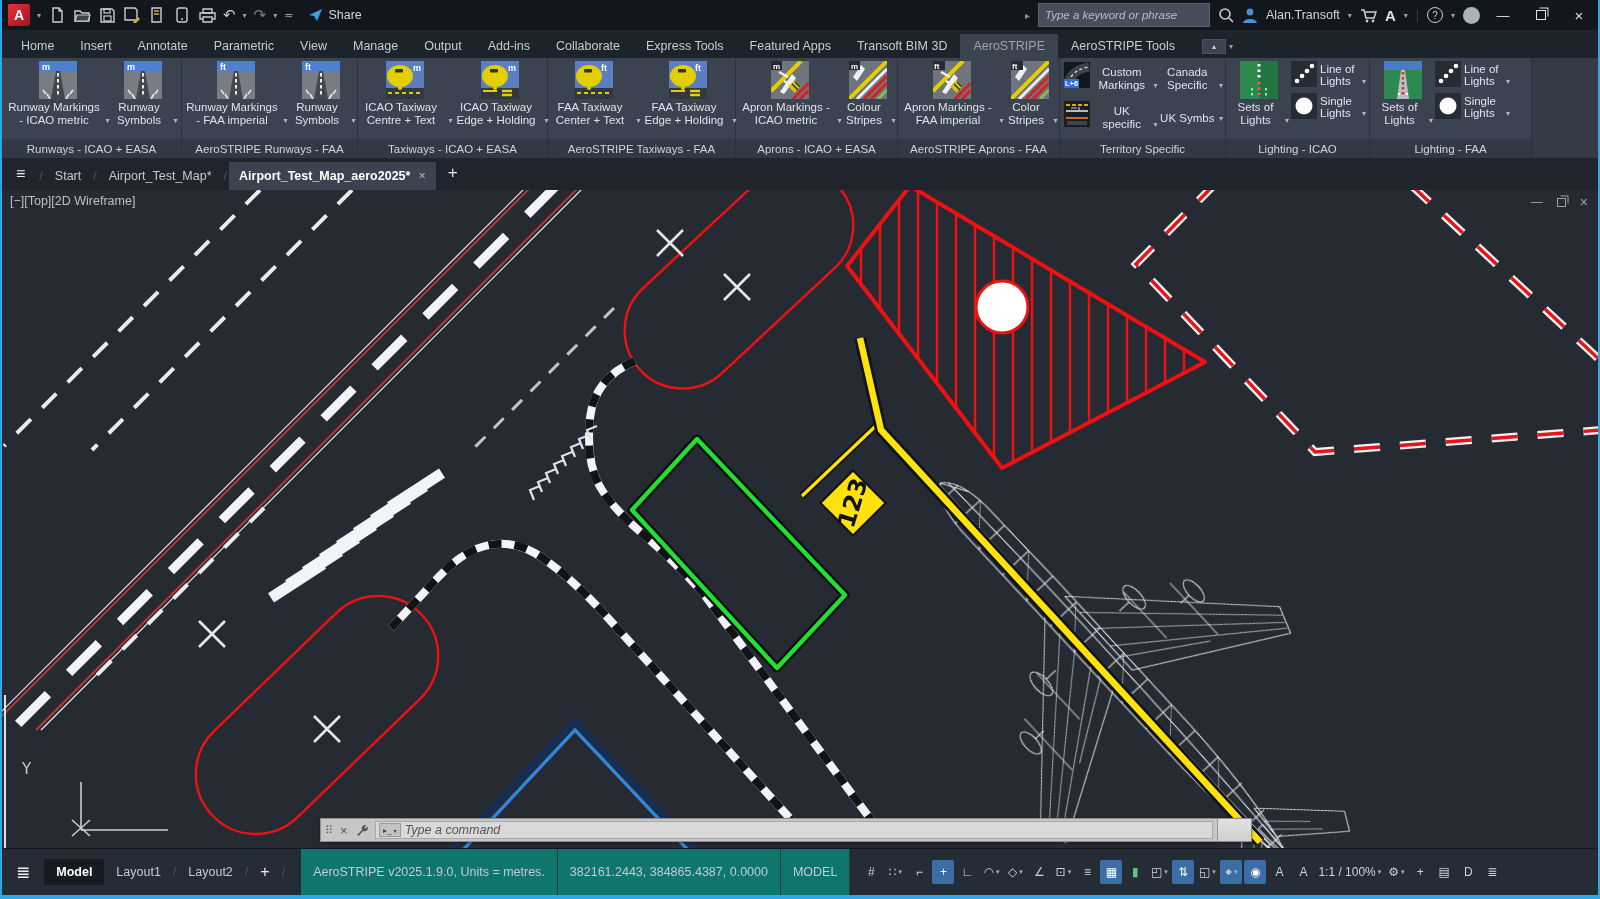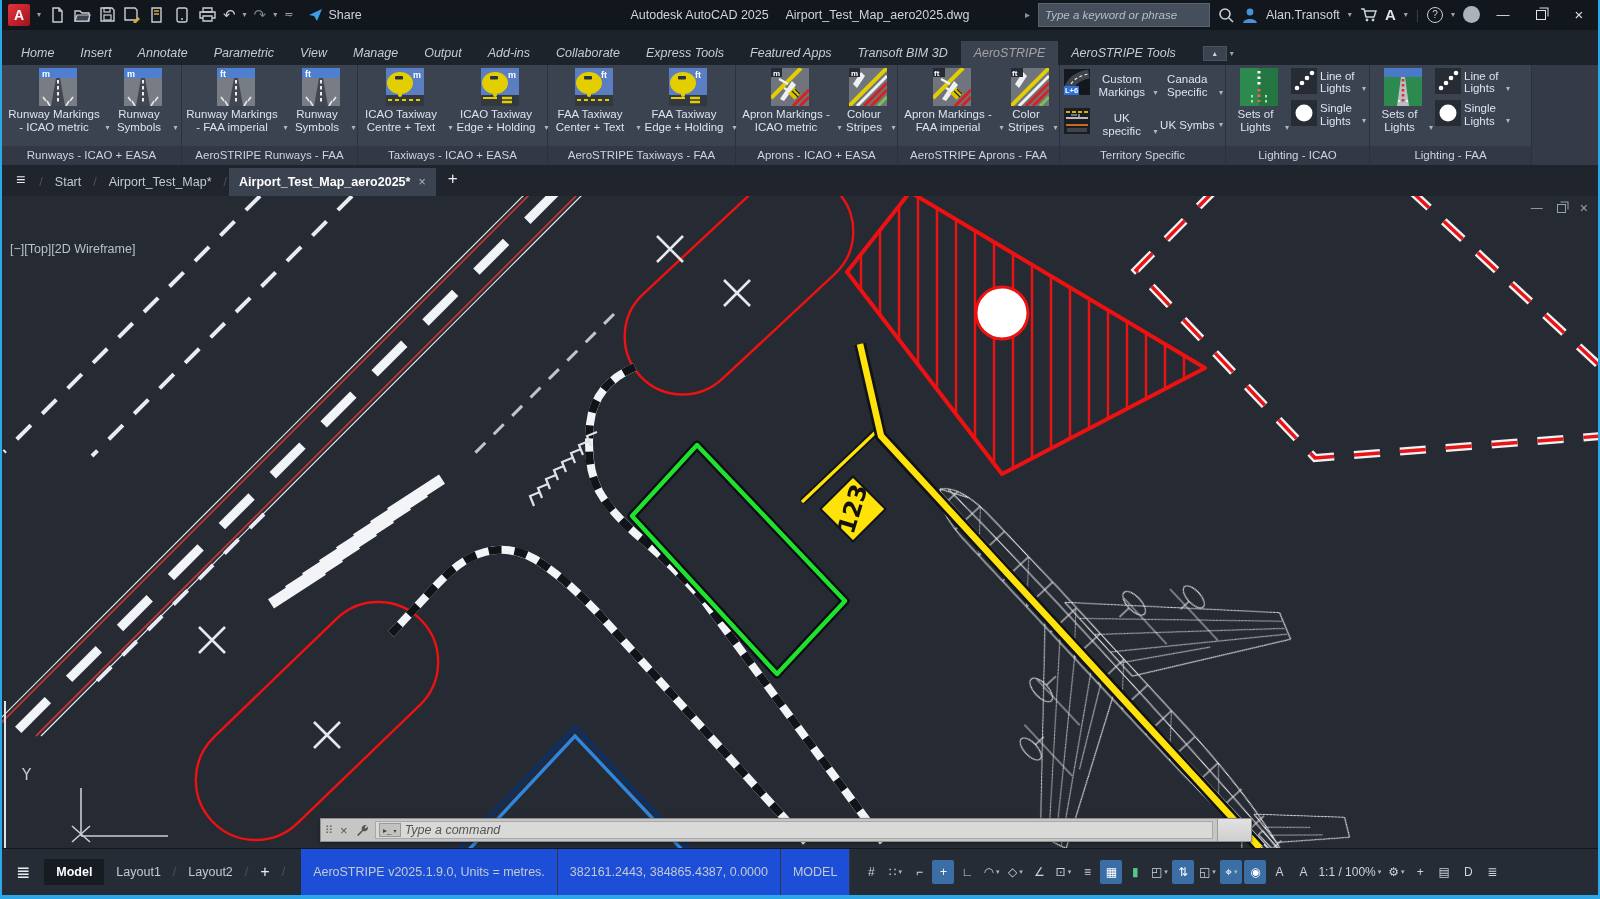--- a/index.html
+++ b/index.html
@@ -19,21 +19,21 @@
   .title-center { position:absolute; left:0; right:0; text-align:center; pointer-events:none; }
   .tb-right { margin-left:auto; display:flex; align-items:center; gap:8px; padding-right:4px; }
   .searchbox { width:172px; height:24px; background:#454e5b; border:1px solid #5a6270; color:#e6eaf0; font-style:italic; font-size:11.5px; padding:0 6px; }
   .searchbox::placeholder { color:#b7bec8; font-style:italic; }
   .helpcirc { width:16px; height:16px; border:1.5px solid #c9cfd8; border-radius:50%; font-size:10px; display:flex; align-items:center; justify-content:center; color:#c9cfd8; }
   .graycirc { width:17px; height:17px; border-radius:50%; background:#aab2bc; }
   .winbtn { width:30px; height:24px; display:flex; align-items:center; justify-content:center; color:#dfe3e8; font-size:13px; }
   .restore-glyph { width:10px; height:10px; border:1.5px solid #dfe3e8; box-shadow:2px -2px 0 -0.5px #12161d, 3px -3px 0 -0.5px #dfe3e8; }
 
   
-  .tabsrow { height:36px; background:#1d232b; display:flex; align-items:flex-end; padding-left:6px;font-style:italic; }
+  .tabsrow { height:28px; background:#1d232b; display:flex; align-items:flex-end; padding-left:6px; }
   .rtab { padding:5px 13px; font-size:12.5px; color:#c6ccd6; white-space:nowrap; }
   .rtab.active { background:#3b4350; color:#a3a3a3; }
   .ribbon-min { margin-left:14px; margin-bottom:4px; display:flex; align-items:center; gap:3px; }
   .ribbon-min .box { width:24px; height:15px; background:#3b4350; color:#cfd5dd; font-size:8px; display:flex; align-items:center; justify-content:center; border:1px solid #4a5260; }
 
   
   .ribbon { height:100px; background:#3b4350; display:flex; }
   .panel { display:flex; flex-direction:column; border-right:1px solid #2c323d; }
   .pbody { flex:1; display:flex; align-items:flex-start; justify-content:center; gap:2px; padding-top:3px; }
   .bigbtn { display:flex; flex-direction:column; align-items:center; text-align:center; color:#dde3ec; font-size:11.5px; line-height:1.12; cursor:default; }
@@ -55,41 +55,41 @@
   .ftabs { height:32px; background:#20252d; display:flex; align-items:flex-end; color:#c3cad4; font-size:12.5px; }
   .fmenu { padding:0 12px 7px 14px; color:#e8ecf2; font-size:16px; }
   .fsep { color:#4a525e; padding:0 2px 7px 2px; }
   .ftab { padding:7px 10px; white-space:nowrap; }
   .ftab.active { background:#3b4350; color:#fff; font-weight:bold; display:flex; gap:8px; align-items:center; }
   .ftab .x { font-weight:normal; color:#aeb6c0; }
   .fplus { padding:3px 12px 7px 12px; font-size:17px; color:#e8ecf2; }
 
   
   .canvas-wrap { height:658px; position:relative; background:#262b33; overflow:hidden; }
-  .vplabel { position:absolute; left:8px; top:4px; color:#b9c0ca; font-size:12.5px; z-index:5;margin-top:42px; }
+  .vplabel { position:absolute; left:8px; top:4px; color:#b9c0ca; font-size:12.5px; z-index:5; }
   .vpwin { position:absolute; right:10px; top:4px; display:flex; gap:14px; color:#9aa3ad; font-size:12px; z-index:5; align-items:center; }
   .vp-restore { width:9px; height:9px; border:1.5px solid #9aa3ad; box-shadow:2px -2px 0 -0.5px #262b33,3px -3px 0 -0.5px #9aa3ad; }
 
   .cmdbar { position:absolute; left:318px; bottom:6px; width:932px; height:24px; background:#c6c6c6; border:1px solid #8f8f8f; display:flex; align-items:center; z-index:6; box-shadow:0 1px 3px rgba(0,0,0,.4); }
   .cmd-grip { color:#666; font-size:11px; padding:0 3px 0 4px; letter-spacing:-1px; }
   .cmd-x { color:#555; font-size:13px; padding:0 5px; }
   .cmd-wrench { padding:0 6px 0 2px; display:flex; }
   .cmd-field { flex:1; height:18px; background:#d9d9d9; border:1px solid #a8a8a8; display:flex; align-items:center; margin-right:38px; }
   .cmd-chip { width:22px; height:14px; background:#c2c2c2; border:1px solid #9a9a9a; margin:0 4px 0 3px; font-size:8px; color:#444; display:flex; align-items:center; justify-content:center; gap:2px; }
   .cmd-text { font-style:italic; color:#555; font-size:12.5px; }
   .cmd-cap { position:absolute; right:0; top:0; bottom:0; width:34px; background:linear-gradient(#e2e2e2,#cfcfcf); border-left:1px solid #9a9a9a; }
 
   
   .statusbar { height:47px; background:#262c35; border-top:1px solid #12161d; display:flex; align-items:center; color:#c3cad4; font-size:12.5px; }
   .sb-menu { color:#e8ecf2; font-size:17px; padding:0 14px; }
   .mtab { padding:6px 12px; }
   .mtab.active { background:#171c23; color:#fff; font-weight:bold; }
   .msep { color:#4a5260; }
   .mplus { font-size:16px; padding:0 12px; color:#e8ecf2; }
-  .sb-box { background:#1d4ed8; align-self:stretch; display:flex; align-items:center; padding:0 12px; white-space:nowrap; }
+  .sb-box { background:#0f766e; align-self:stretch; display:flex; align-items:center; padding:0 12px; white-space:nowrap; }
   .sb-box.coords { border-left:1px solid #313845; }
   .sb-box.mode { border-left:1px solid #313845; border-right:1px solid #313845; }
   .sic-strip { display:flex; align-items:center; gap:2px; margin-left:10px; }
   .sic { height:24px; min-width:22px; padding:0 2px; display:flex; align-items:center; justify-content:center; font-size:12px; color:#ccd3dc; border-radius:2px; }
   .sic.on { background:#3a6ea5; color:#fff; }
   .sic.green { color:#57c785; }
   .sic .sdd { font-size:7px; color:#aeb6c0; margin-left:2px; }
   .sic.txt { font-size:12px; white-space:nowrap; }
   .bottom-blue { height:4px; background:#2da7e8; }
 </style>
@@ -150,25 +150,20 @@
         <span class="ddt">▾</span>
       <span style="color:#7a828c;font-size:15px;">↷</span>
         <span class="ddt">▾</span>
       <span class="ddt" style="font-size:11px;">≂</span>
       <span class="share">
         <svg width="15" height="14">
             <path d="M1,7 L14,1 L9,13 L6,8 Z" fill="#3aa0e8"></path>
           </svg>
         <span>Share</span>
       </span>
-    </div>
-    <div class="title-center">
-      <span>Autodesk AutoCAD 2025</span>
-      &nbsp;&nbsp;&nbsp;
-      <span>Airport_Test_Map_aero2025.dwg</span>
     </div>
     <div class="tb-right">
       <span style="color:#8b939e;font-size:10px;">▸</span>
       <input class="searchbox" placeholder="Type a keyword or phrase" style="">
       <svg width="16" height="16">
           <circle cx="7" cy="7" r="5" fill="none" stroke="#c9cfd8" stroke-width="1.6"></circle>
           <path d="M11,11 L15,15" stroke="#c9cfd8" stroke-width="1.6"></path>
         </svg>
       <svg width="16" height="16">
           <circle cx="8" cy="5" r="3.4" fill="#4a90d9"></circle>

